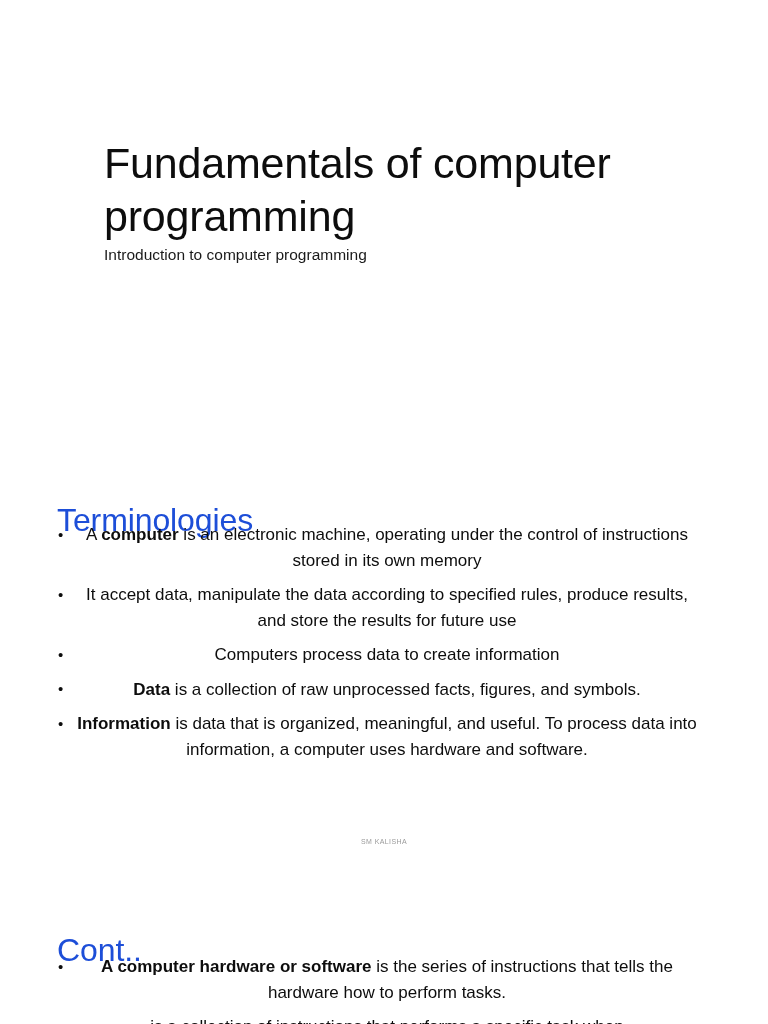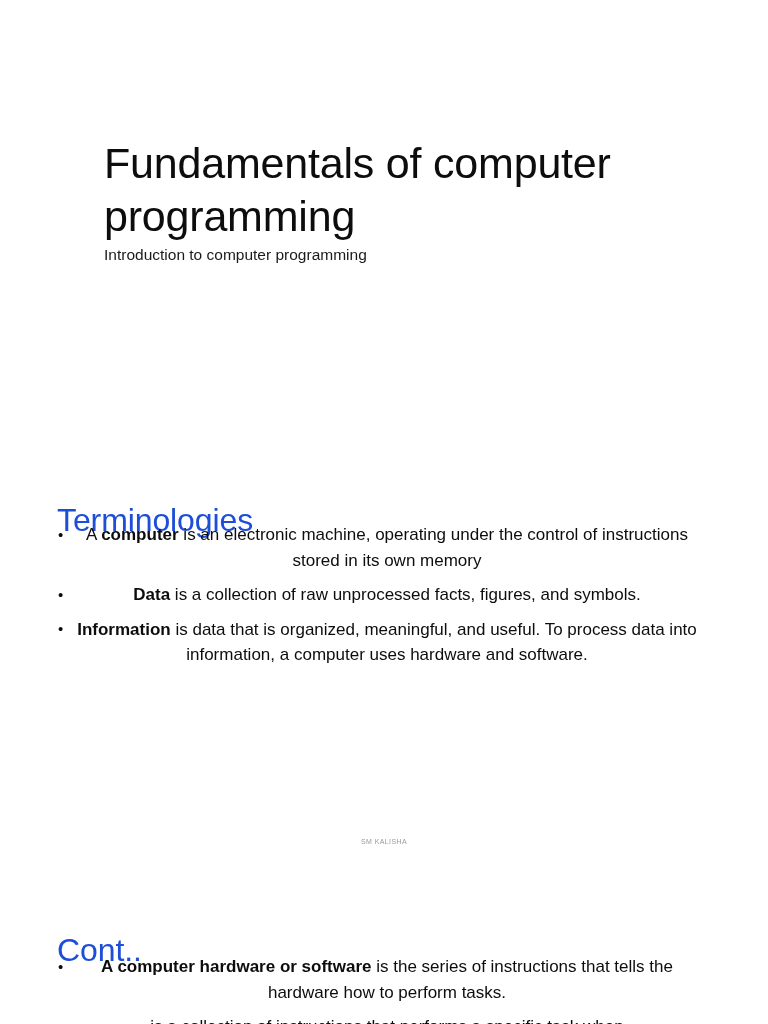--- a/index.html
+++ b/index.html
@@ -140,20 +140,26 @@
   </section>
 
   <section class="slide-terms">
     <h2 class="slide-heading">Terminologies</h2>
 
     <ul class="bullets">
       <li class="bullet">
         <span>A </span><b>computer</b><span> is an electronic machine, operating under the control of instructions stored in its own memory</span>
       </li>
       <li class="bullet">
+        <span>It accept data, manipulate the data according to specified rules, produce results, and store the results for future use</span>
+      </li>
+      <li class="bullet">
+        <span>Computers process data to create information</span>
+      </li>
+      <li class="bullet">
         <b>Data</b><span> is a collection of raw unprocessed facts, figures, and symbols.</span>
       </li>
       <li class="bullet">
         <b>Information</b><span> is data that is organized, meaningful, and useful. To process data into information, a computer uses hardware and software.</span>
       </li>
     </ul>
 
     <div class="slide-footer">SM KALISHA</div>
   </section>
 

